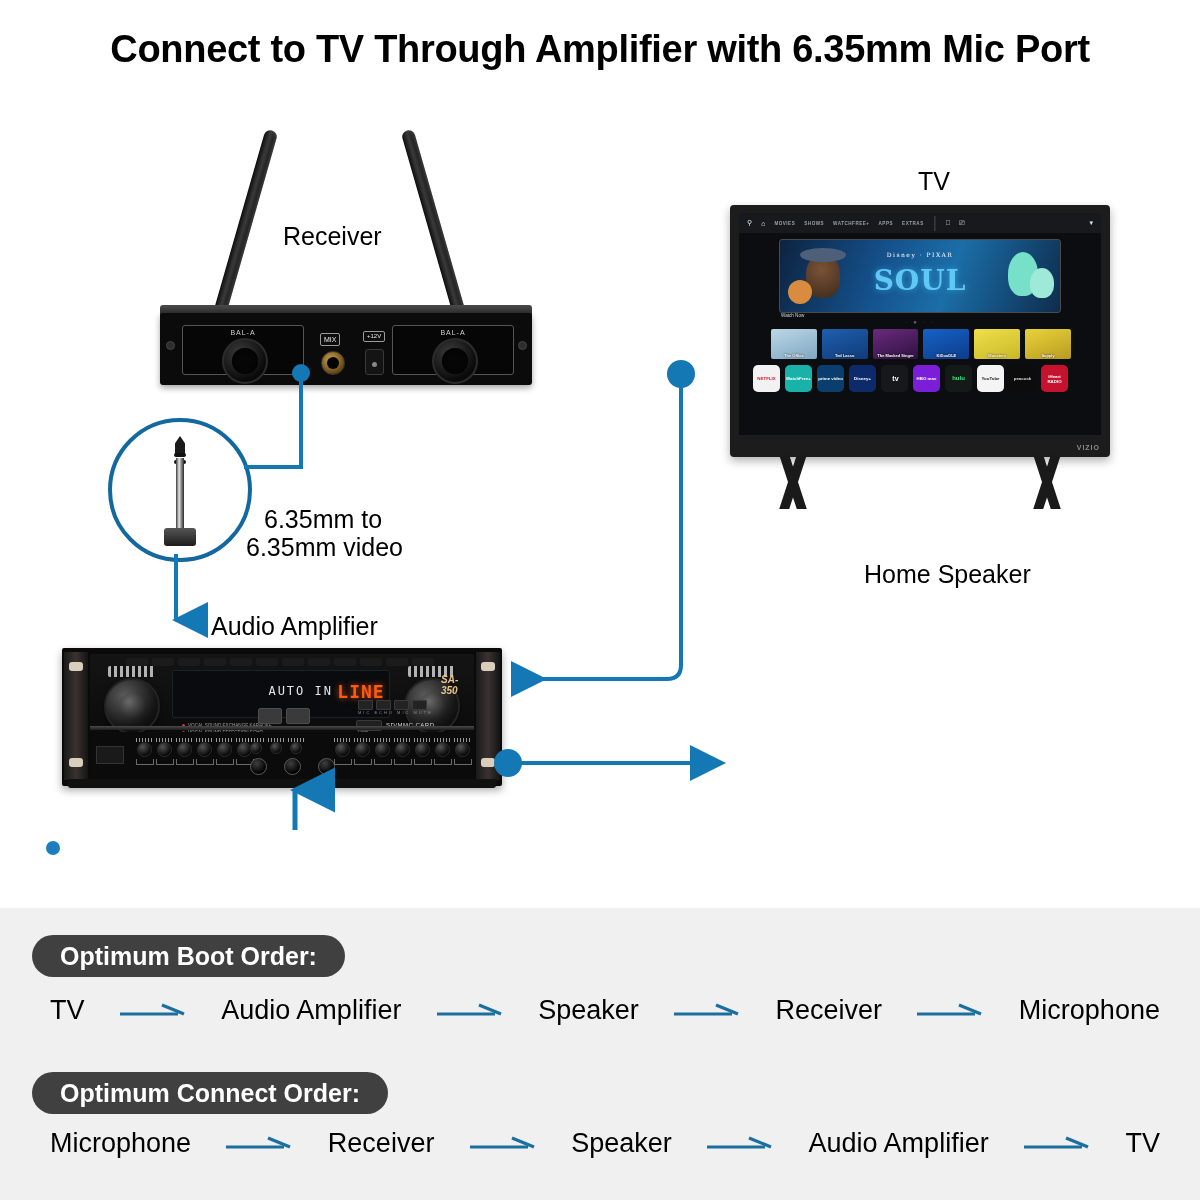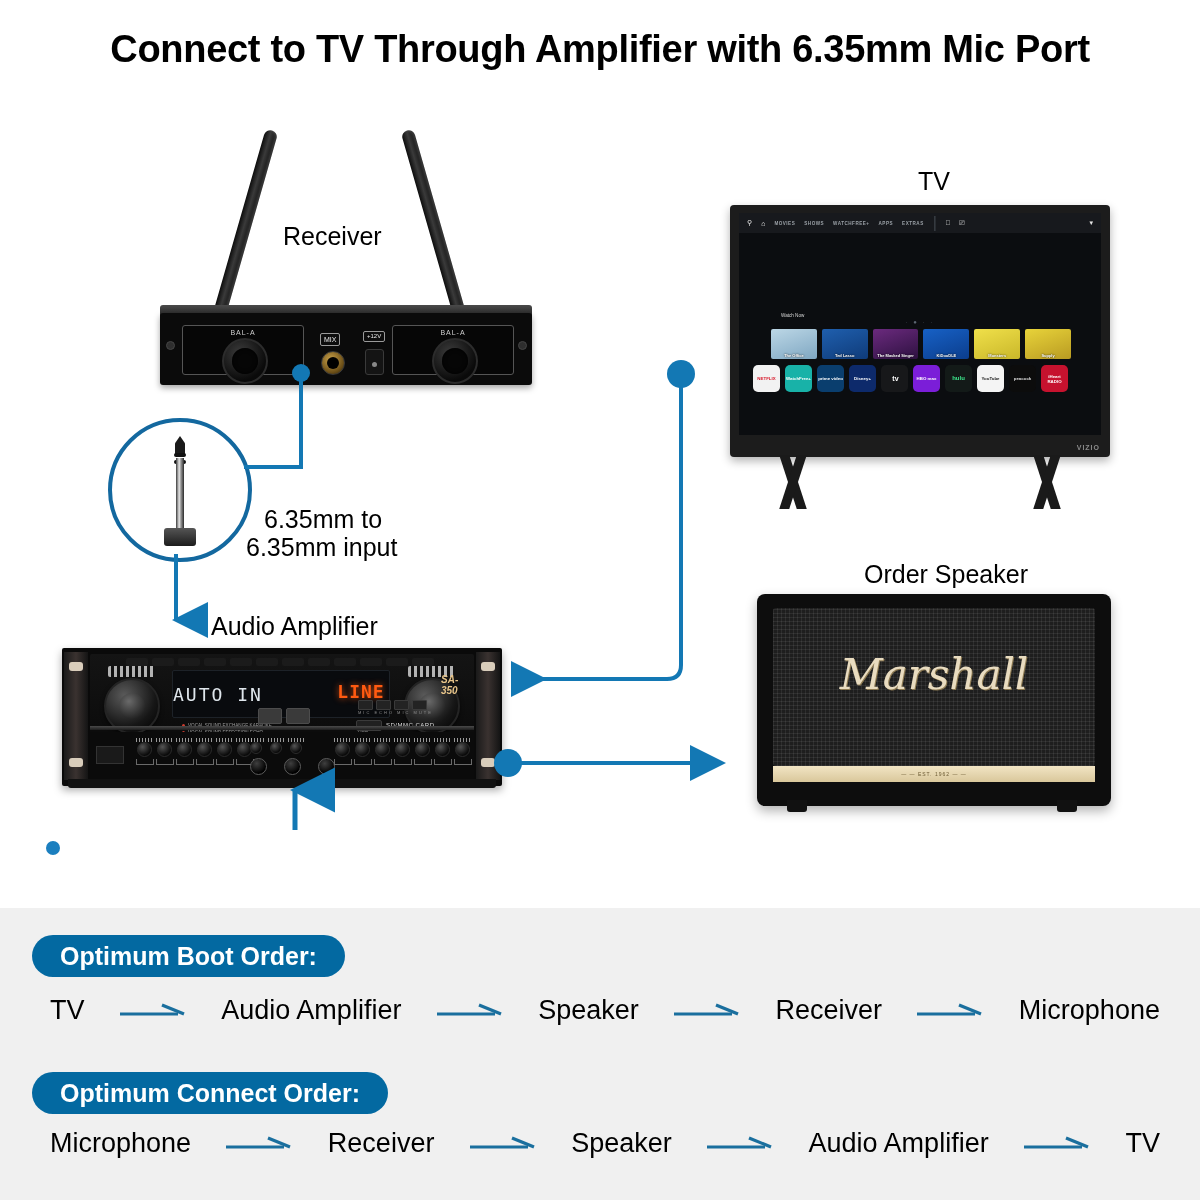--- a/index.html
+++ b/index.html
@@ -81,22 +81,22 @@
   .knob{position:absolute;width:52px;height:52px;border-radius:50%;
     background:radial-gradient(circle at 35% 30%,#5a5a5a,#161616 62%,#000);
     border:2px solid #242424;box-shadow:0 2px 4px rgba(0,0,0,.6);}
   .knob:after{content:"";position:absolute;left:50%;top:50%;width:26px;height:26px;margin:-13px 0 0 -13px;
     border-radius:50%;background:radial-gradient(circle at 38% 32%,#6a6a6a,#0c0c0c);}
   #knob-l{left:14px;top:24px;}
   #knob-r{left:314px;top:24px;}
   .knob-cap{position:absolute;width:48px;height:11px;left:16px;top:8px;
     background:repeating-linear-gradient(90deg,#d0d0d0 0 3px,#111 3px 6px);opacity:.85;border-radius:2px;}
   #lcd{position:absolute;left:82px;top:16px;width:216px;height:46px;background:#090b0e;border:1px solid #1d2228;border-radius:2px;}
-  #lcd-text{position:absolute;left:0;top:13px;width:160px;text-align:left;color:#dfe6ec;
-    font-family:"DejaVu Sans Mono",monospace;font-size:18px;letter-spacing:2px;}
+  #lcd-text{position:absolute;left:0;top:13px;width:160px;text-align:right;color:#dfe6ec;
+    font-family:"DejaVu Sans Mono",monospace;font-size:12px;letter-spacing:2px;}
   #led-text{position:absolute;left:152px;top:10px;width:72px;text-align:center;color:#ff5a11;
     font-family:"DejaVu Sans Mono",monospace;font-size:18px;font-weight:bold;letter-spacing:1px;
     text-shadow:0 0 6px rgba(255,90,17,.8);}
   #model{position:absolute;left:268px;top:3px;color:#e8c58a;font-size:10px;font-style:italic;font-weight:bold;}
   .mini-btns{position:absolute;left:268px;top:46px;width:70px;display:flex;gap:3px;}
   .mini-btn{width:13px;height:8px;background:#232323;border:1px solid #3a3a3a;border-radius:1px;}
   .mini-lbl{position:absolute;left:268px;top:56px;color:#8d8d8d;font-size:4px;letter-spacing:2px;}
   #usb{position:absolute;left:266px;top:66px;width:24px;height:9px;background:#202020;border-radius:2px;border:1px solid #3a3a3a;}
   #usb-lbl{position:absolute;left:268px;top:76px;color:#9a9a9a;font-size:5px;}
   #sd-lbl{position:absolute;left:296px;top:68px;color:#ddd;font-size:6px;letter-spacing:.5px;}
@@ -181,21 +181,21 @@
     line-height:16px;letter-spacing:1px;}
   .spk-foot{position:absolute;top:206px;width:20px;height:12px;background:#111;border-radius:0 0 3px 3px;}
 
   
   #wires{position:absolute;left:0;top:0;width:1200px;height:1200px;pointer-events:none;}
   #note-dot{position:absolute;left:46px;top:841px;width:14px;height:14px;border-radius:50%;background:#1b7fbf;}
   #note-text{position:absolute;left:66px;top:830px;width:560px;}
 
   
   #panel{position:absolute;left:0;top:908px;width:1200px;height:292px;background:#f0f0f0;}
-  .pill{position:absolute;height:42px;border-radius:21px;background:#0369a1;color:#fff;
+  .pill{position:absolute;height:42px;border-radius:21px;background:#404040;color:#fff;
     font-size:25px;font-weight:bold;display:flex;align-items:center;padding:0 28px;box-sizing:border-box;}
   #pill-boot{left:32px;top:935px;}
   #pill-shut{left:32px;top:1072px;}
   .chain{position:absolute;display:flex;align-items:center;font-size:27px;color:#000;white-space:nowrap;}
   #chain-boot{left:50px;top:995px;width:1110px;}
   #chain-shut{left:50px;top:1128px;width:1110px;}
   .chain-item{}
   .chain-arrow{display:inline-block;position:relative;margin:0 0;flex:0 0 auto;}
   .chain-arrow svg{display:block;}
 </style>
@@ -244,21 +244,21 @@
   <div id="callout">
     <div id="plug">
       <div class="plug-tip"></div>
       <div class="plug-ring" style="top:21px;"></div>
       <div class="plug-ring" style="top:28px;"></div>
       <div class="plug-shaft"></div>
       <div class="plug-base"></div>
     </div>
   </div>
   <div class="lbl" style="left:264px;top:505px;">6.35mm to</div>
-  <div class="lbl" style="left:246px;top:533px;">6.35mm input</div>
+  <div class="lbl" style="left:246px;top:533px;">6.35mm video</div>
 
   <div class="lbl" style="left:211px;top:612px;">Audio Amplifier</div>
   <div id="amp">
     <div id="amp-case"></div>
     <div class="amp-ear" id="ear-l">
       <div class="ear-hole" style="top:10px;"></div>
       <div class="ear-hole" style="top:106px;"></div>
     </div>
     <div class="amp-ear" id="ear-r">
       <div class="ear-hole" style="top:10px;"></div>
@@ -423,20 +423,29 @@
           <span class="tv-nav">SHOWS</span>
           <span class="tv-nav">WATCHFREE+</span>
           <span class="tv-nav">APPS</span>
           <span class="tv-nav">EXTRAS</span>
           <span style="color:#3c4248;">|</span>
           <span class="tv-ico">⎕</span>
           <span class="tv-ico">⎚</span>
           <span class="tv-ico" style="margin-left:auto;">▾</span>
         </div>
 
+        <div id="tv-hero">
+          <div class="soul-figure" id="fig-joe"></div>
+          <div class="soul-figure" id="fig-hat"></div>
+          <div class="soul-figure" id="fig-cat"></div>
+          <div class="soul-figure" id="fig-22"></div>
+          <div class="soul-figure" id="fig-22b"></div>
+          <div id="disney-pixar">Disney · PIXAR</div>
+          <div id="soul-title">SOUL</div>
+        </div>
         <div id="watch-now">Watch Now</div>
         <div id="dots">· ● · ·</div>
 
         <div id="tile-row">
           <div class="tile" id="tile-0">
               <span class="tile-cap">The Office</span>
             </div>
           <div class="tile" id="tile-1">
               <span class="tile-cap">Ted Lasso</span>
             </div>
@@ -489,32 +498,21 @@
 
       </div>
       <div id="vizio-logo">VIZIO</div>
     </div>
     <div class="tv-leg" id="leg-l"></div>
     <div class="tv-leg" id="leg-l2"></div>
     <div class="tv-leg" id="leg-r"></div>
     <div class="tv-leg" id="leg-r2"></div>
   </div>
 
-  <div class="lbl" style="left:864px;top:560px;">Order Speaker</div>
-  <div id="speaker">
-    <div id="spk-body">
-      <div id="spk-grille"></div>
-      <div id="marshall-word">Marshall</div>
-      <div id="spk-strip">
-        <div id="spk-est">— — EST. 1962 — —</div>
-      </div>
-    </div>
-    <div class="spk-foot" style="left:30px;"></div>
-    <div class="spk-foot" style="left:300px;"></div>
-  </div>
+  <div class="lbl" style="left:864px;top:560px;">Home Speaker</div>
 
   <svg id="wires">
     <defs>
       <marker id="arrowL" markerWidth="9" markerHeight="9" refX="8" refY="4.5" orient="auto">
         <path d="M9,0 L9,9 L0,4.5 Z" fill="#1378b4"></path>
       </marker>
       <marker id="arrowR" markerWidth="9" markerHeight="9" refX="1" refY="4.5" orient="auto">
         <path d="M0,0 L0,9 L9,4.5 Z" fill="#1378b4"></path>
       </marker>
       <marker id="arrowD" markerWidth="9" markerHeight="9" refX="4.5" refY="8" orient="auto">

